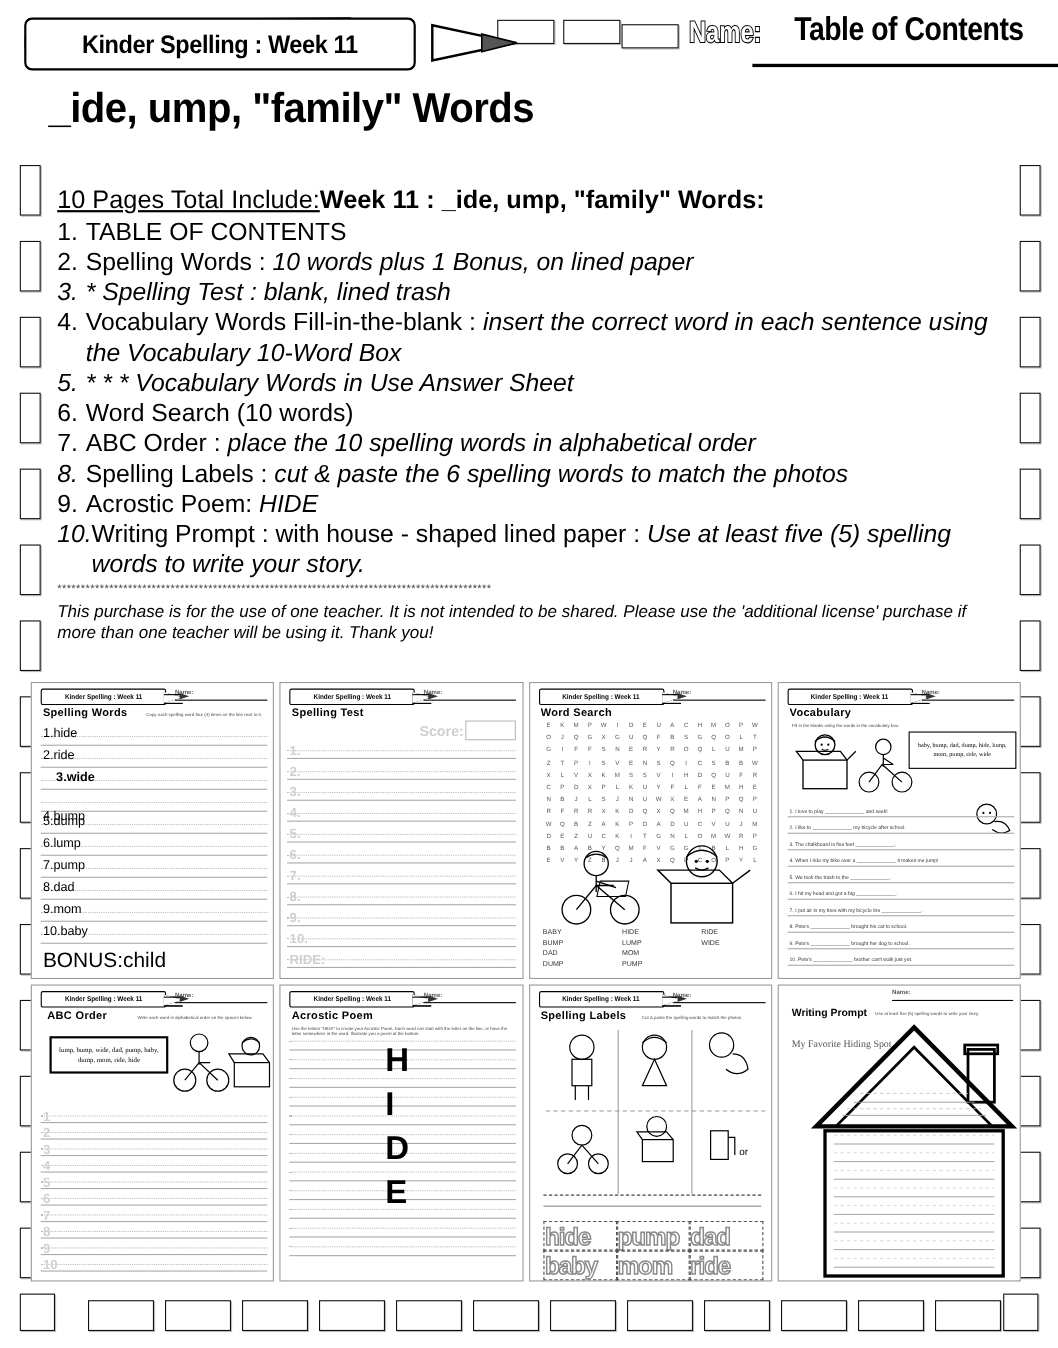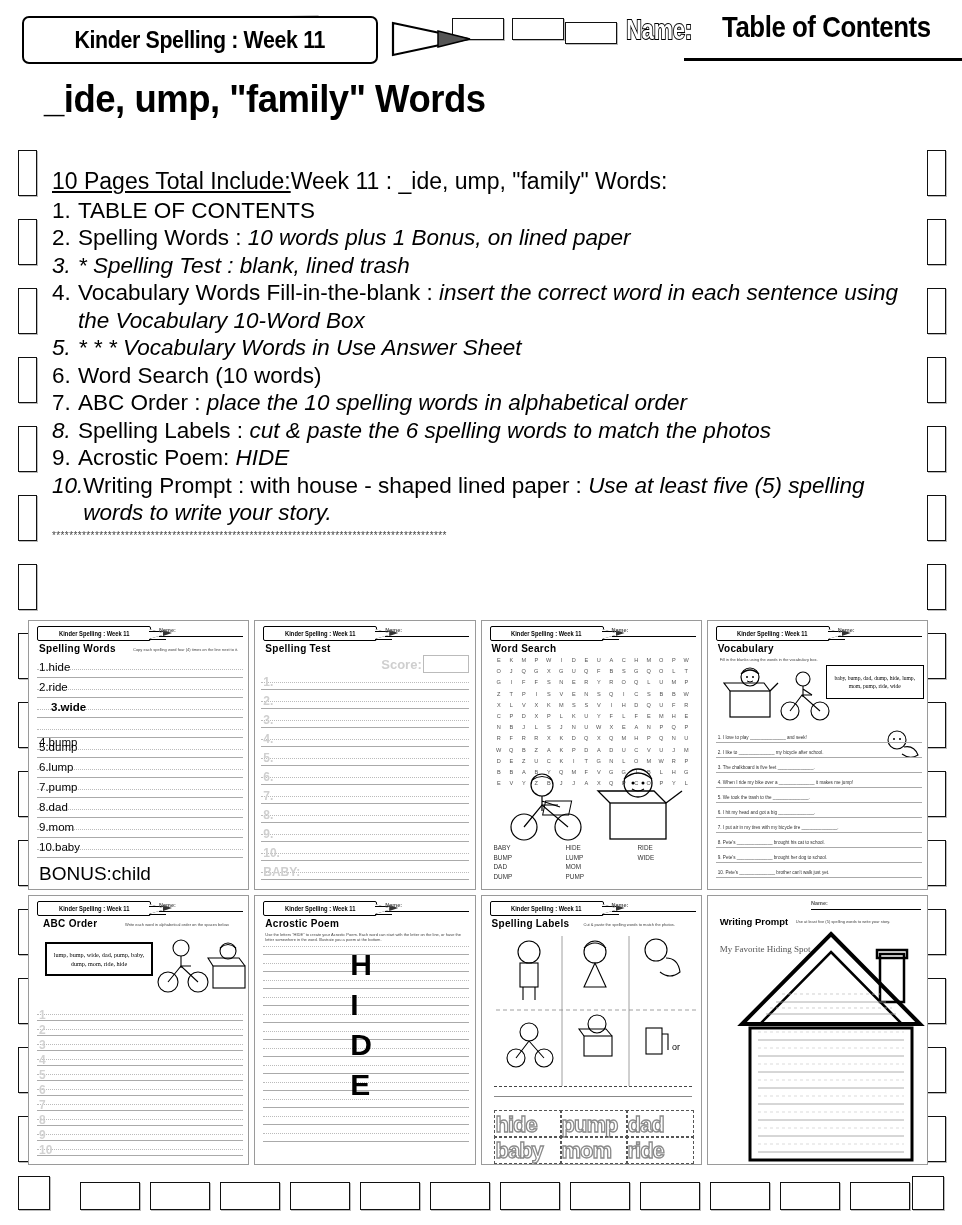--- a/index.html
+++ b/index.html
@@ -43,21 +43,21 @@
   .title{
     position:absolute;left:44px;top:78px;
     font-family:"Liberation Sans Narrow","Liberation Sans",sans-serif;
     font-weight:bold;font-size:38px;letter-spacing:-.5px;transform:scaleX(.96);
     transform-origin:left center;
   }
   
   .contents{position:absolute;left:52px;top:168px;width:862px;font-size:22.5px;line-height:27.5px;}
   .c-head{font-size:23px;margin-bottom:1px;}
   .c-head .u{text-decoration:underline;}
-  .c-head b{font-weight:normal;}
+  .c-head b{font-weight:bold;}
   .c-row{display:flex;align-items:flex-start;}
   .c-num{flex:0 0 auto;min-width:26px;}
   .c-num.it{font-style:italic;}
   .c-txt{flex:1;}
   .it{font-style:italic;}
   .stars{
     font-size:10px;letter-spacing:.4px;line-height:12px;color:#444;
     margin-top:3px;white-space:nowrap;overflow:hidden;
   }
   .license{font-style:italic;font-size:15.5px;line-height:19px;margin-top:5px;width:845px;}
@@ -229,20 +229,21 @@
       <div class="c-row">
         <div class="c-num">9.</div>
         <div class="c-txt"><span>Acrostic Poem: </span><span class="it">HIDE</span></div>
       </div>
       <div class="c-row">
         <div class="c-num it">10.</div>
         <div class="c-txt"><span>Writing Prompt : with house - shaped lined paper : </span><span class="it">Use at least five (5) spelling words to write your story.</span></div>
       </div>
     </div>
   <div class="stars">********************************************************************************************</div>
+  <div class="license">This purchase is for the use of one teacher. It is not intended to be shared. Please use the 'additional license' purchase if more than one teacher will be using it. Thank you!</div>
 </div>
 
 <div class="thumbs">
   <div class="trow" style="margin-bottom:5px;">
 
     <div class="thumb">
       <div class="t-hdr">
         <div class="t-pen">
             <span>Kinder Spelling : Week 11</span>
           </div>
@@ -325,21 +326,21 @@
           <div class="t-dot" style="left: 6px; top: 194px; width: 208px;"></div>
           <div class="t-ghost" style="left: 8px; top: 187px; font-size: 12px;">8.</div>
           <div class="t-line" style="left: 6px; top: 220px; width: 208px;"></div>
           <div class="t-dot" style="left: 6px; top: 213px; width: 208px;"></div>
           <div class="t-ghost" style="left: 8px; top: 206px; font-size: 12px;">9.</div>
           <div class="t-line" style="left: 6px; top: 239px; width: 208px;"></div>
           <div class="t-dot" style="left: 6px; top: 232px; width: 208px;"></div>
           <div class="t-ghost" style="left: 8px; top: 225px; font-size: 12px;">10.</div>
           <div class="t-line" style="left: 6px; top: 258px; width: 208px;"></div>
           <div class="t-dot" style="left: 6px; top: 251px; width: 208px;"></div>
-          <div class="t-ghost" style="left: 8px; top: 244px; font-size: 12px;">BABY:</div>
+          <div class="t-ghost" style="left: 8px; top: 244px; font-size: 12px;">RIDE:</div>
         </div>
     </div>
 
     <div class="thumb">
       <div class="t-hdr">
         <div class="t-pen">
             <span>Kinder Spelling : Week 11</span>
           </div>
         <div class="t-tip"></div>
         <div class="t-lead"></div>

